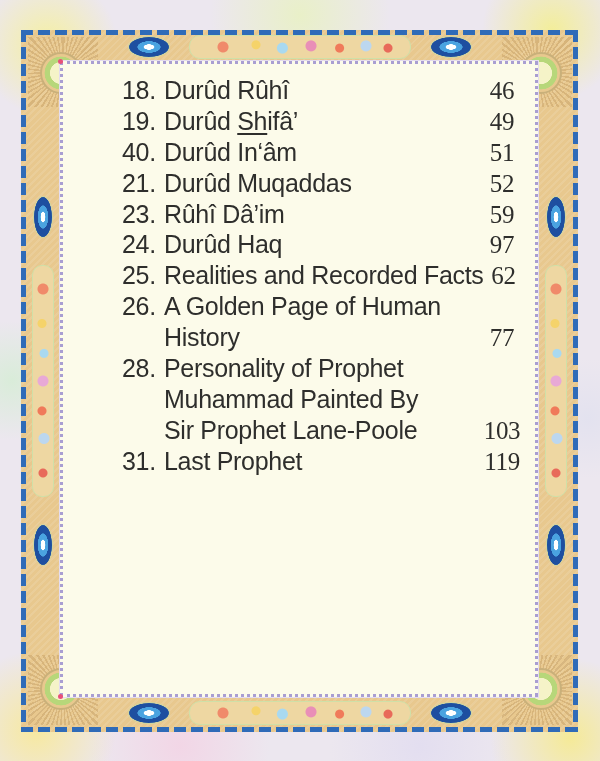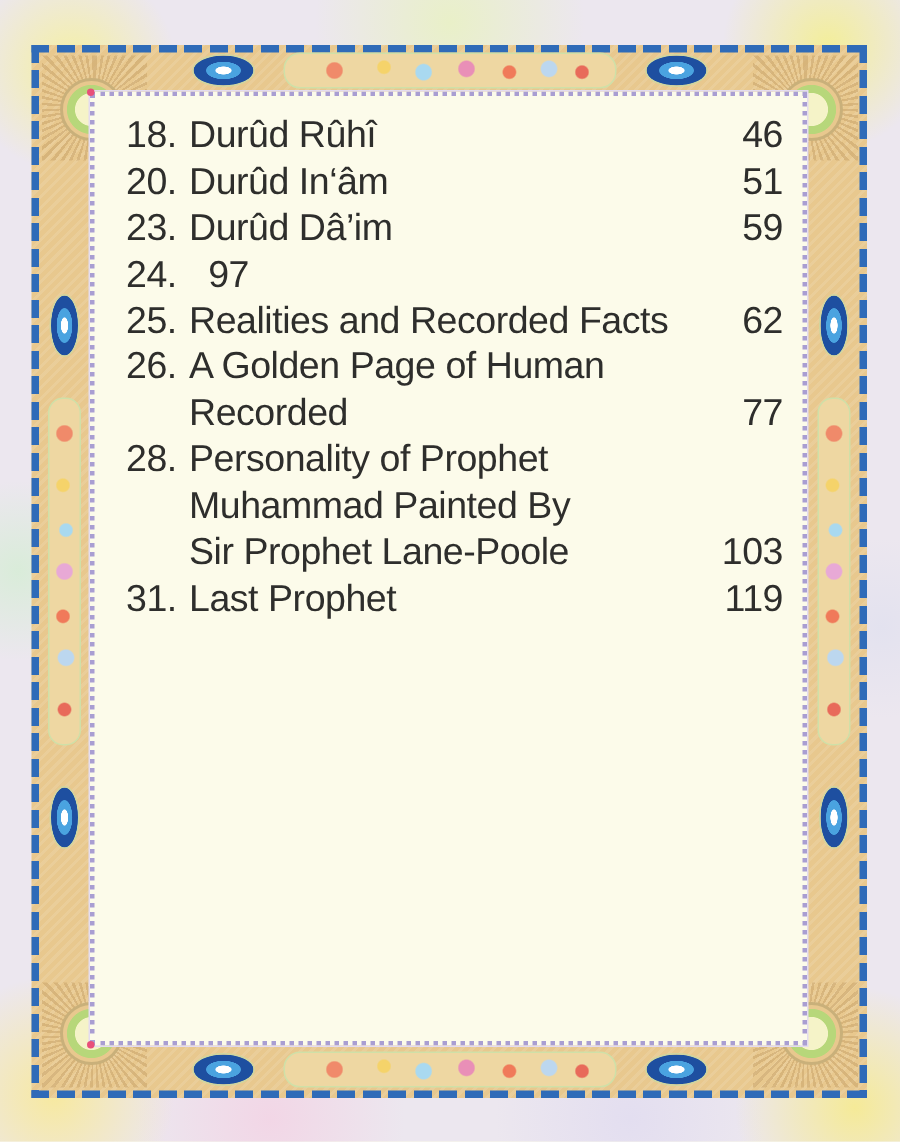--- a/index.html
+++ b/index.html
@@ -96,26 +96,26 @@
     outline:1px solid #e4dcef;
   }
   .panel-corner-dot {
     position:absolute; width:5px; height:5px; border-radius:50%; background:#e8507a;
   }
   .toc {
     position:absolute; left:84px; top:75px; width:438px;
     color:#2e2e2c; font-size:25px; line-height:30.9px;
     letter-spacing:-0.3px;
   }
-  .entry { display:flex; flex-direction:column; }
+  .entry { display:flex; flex-direction:column;margin-left:38px; }
   .line { display:flex; align-items:baseline; white-space:nowrap; height:30.9px; }
   .num { width:42px; flex:none; }
   .title { flex:1; }
   .title .u { text-decoration:underline; text-underline-offset:3px; }
-  .page { flex:none; text-align:right; min-width:40px; }
+  .page { flex:none; text-align:center; min-width:40px;font-family:Liberation Serif, serif; }
 </style>
 </head>
 <body>
 
 <div class="outer-frame"></div>
 <div class="dash-h" style="left:21px; top:30px; width:557px;"></div>
 <div class="dash-h" style="left:21px; top:727px; width:557px;"></div>
 <div class="dash-v" style="left:21px; top:30px; height:702px;"></div>
 <div class="dash-v" style="left:573px; top:30px; height:702px;"></div>
 
@@ -158,62 +158,77 @@
 <div class="toc">
 
   <div class="entry">
     <div class="line">
       <span class="num">18.</span>
       <span class="title">Durûd Rûhî</span>
       <span class="page">46</span>
     </div>
   </div>
 
-
-  <div class="entry">
-    <div class="line">
-      <span class="num">20.</span>
+  <div class="entry">
+    <div class="line">
+      <span class="num">19.</span>
+      <span class="title"><span>Durûd </span><span class="u">Sh</span><span>ifâ’</span></span>
+      <span class="page">49</span>
+    </div>
+  </div>
+
+  <div class="entry">
+    <div class="line">
+      <span class="num">40.</span>
       <span class="title">Durûd In‘âm</span>
       <span class="page">51</span>
     </div>
   </div>
 
+  <div class="entry">
+    <div class="line">
+      <span class="num">21.</span>
+      <span class="title">Durûd Muqaddas</span>
+      <span class="page">52</span>
+    </div>
+  </div>
 
 
   <div class="entry">
     <div class="line">
       <span class="num">23.</span>
-      <span class="title">Durûd Dâ’im</span>
+      <span class="title">Rûhî Dâ’im</span>
       <span class="page">59</span>
     </div>
   </div>
 
   <div class="entry">
     <div class="line">
       <span class="num">24.</span>
+      <span class="title">Durûd Haq</span>
       <span class="page">97</span>
     </div>
   </div>
 
   <div class="entry">
     <div class="line">
       <span class="num">25.</span>
       <span class="title">Realities and Recorded Facts</span>
       <span class="page">62</span>
     </div>
   </div>
 
   <div class="entry">
     <div class="line">
       <span class="num">26.</span>
       <span class="title">A Golden Page of Human</span>
     </div>
     <div class="line">
       <span class="num"></span>
-      <span class="title">Recorded</span>
+      <span class="title">History</span>
       <span class="page">77</span>
     </div>
   </div>
 
 
   <div class="entry">
     <div class="line">
       <span class="num">28.</span>
       <span class="title">Personality of Prophet</span>
     </div>

